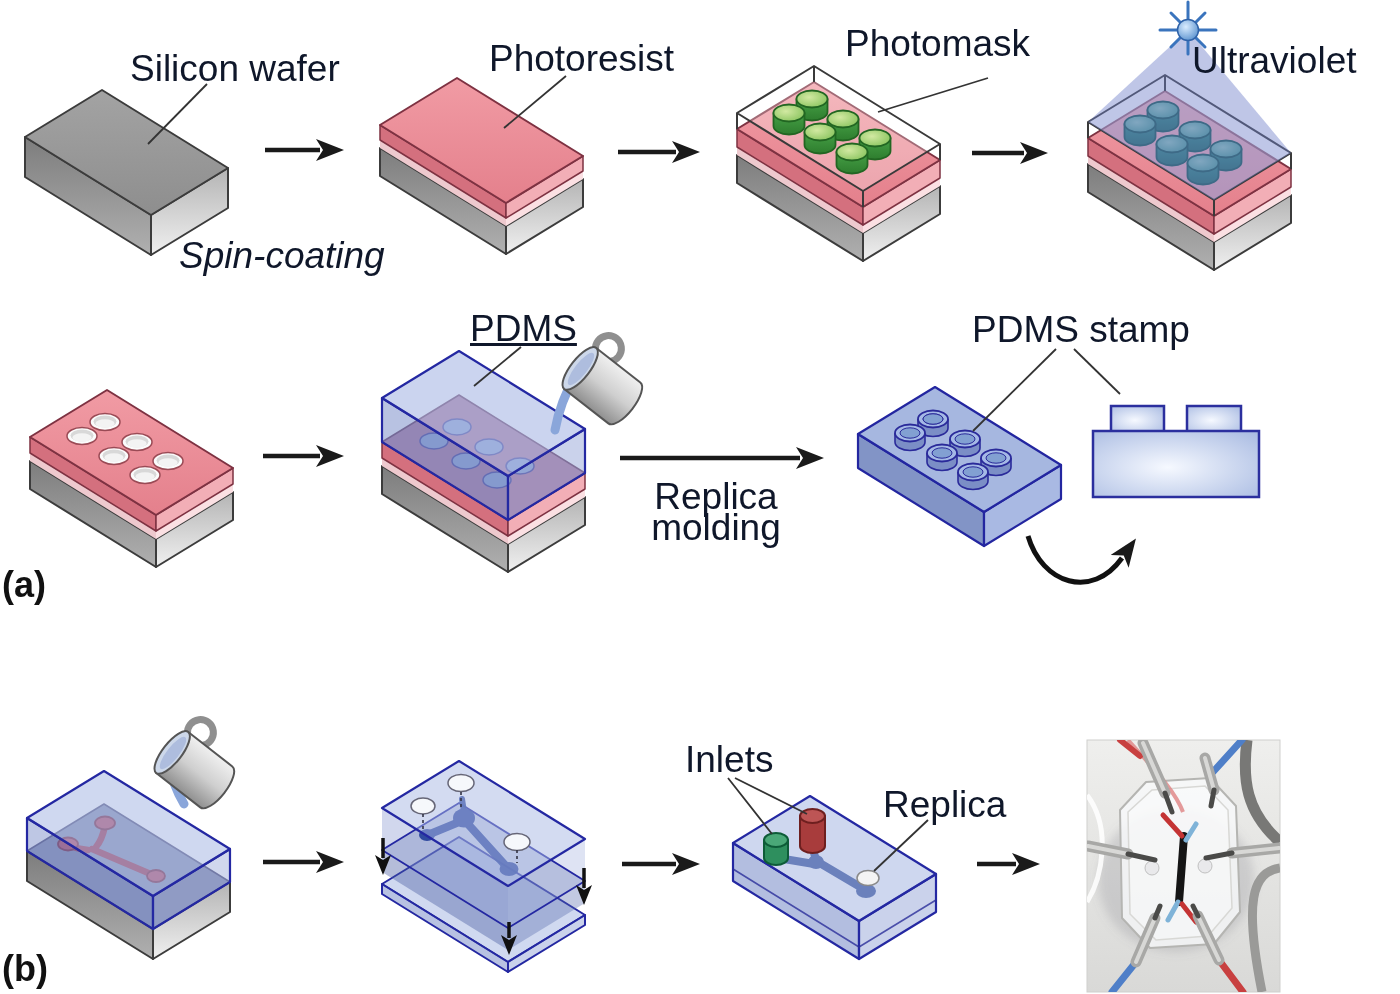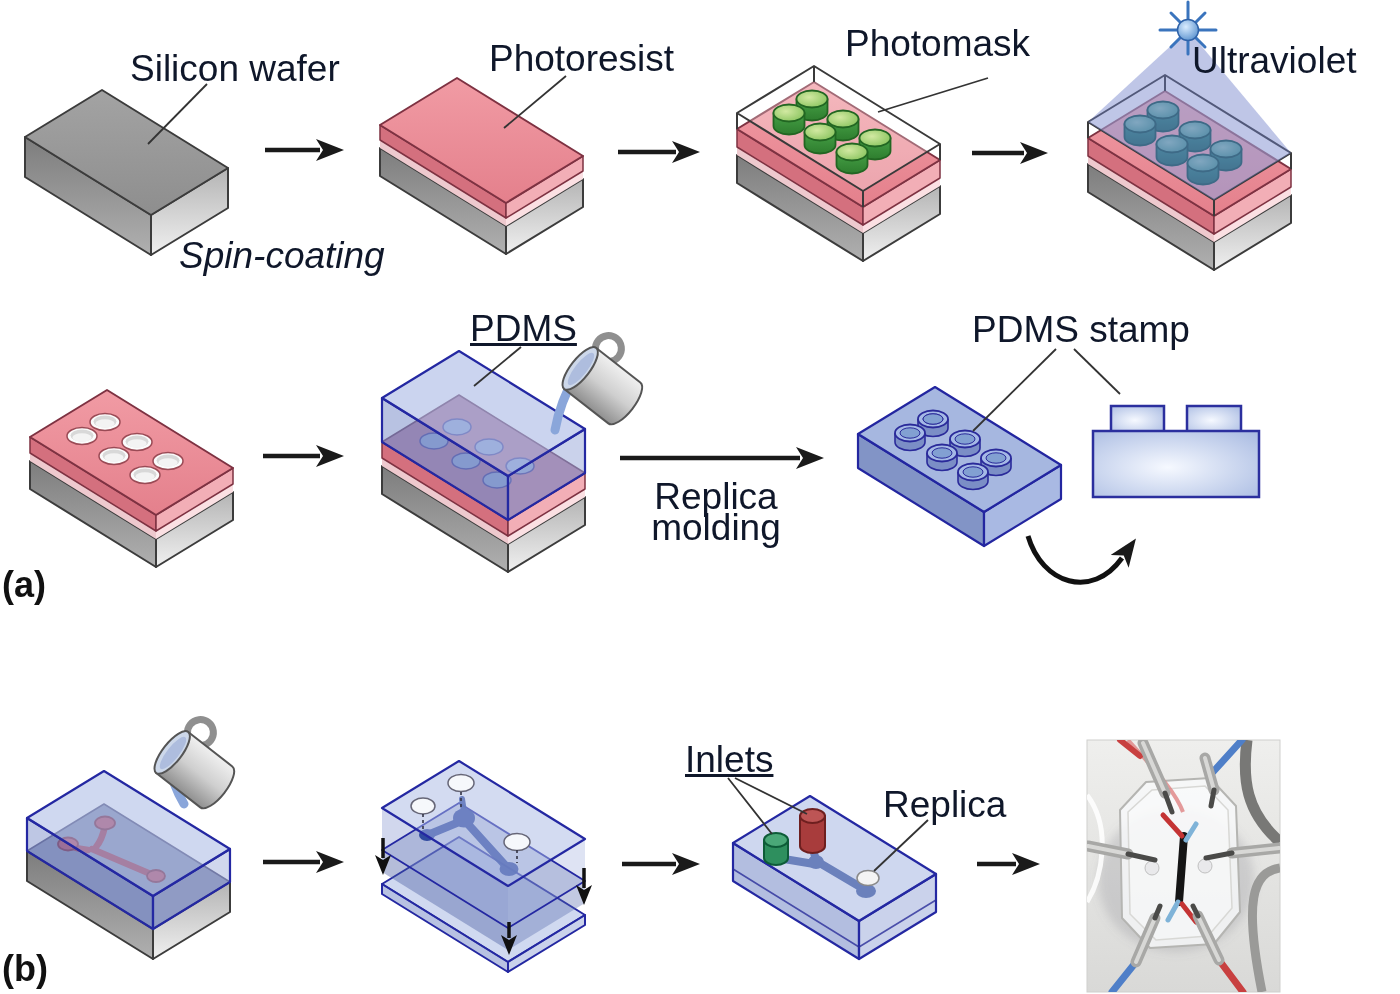--- a/index.html
+++ b/index.html
@@ -416,18 +416,18 @@
 <div class="lbl" style="left:179px;top:240px;font-style:italic;">Spin-coating</div>
 <div class="lbl" style="left:489px;top:43px;">Photoresist</div>
 <div class="lbl" style="left:845px;top:28px;">Photomask</div>
 <div class="lbl" style="left:1192px;top:45px;">Ultraviolet</div>
 <div class="lbl" style="left:470px;top:313px;text-decoration:underline;">PDMS</div>
 <div class="lbl center" style="left:630px;top:481px;width:172px;">
   <div>Replica</div>
   <div>molding</div>
 </div>
 <div class="lbl" style="left:972px;top:314px;text-align:right;">PDMS stamp</div>
-<div class="lbl" style="left:685px;top:744px;text-decoration:underline;">Inlets</div>
+<div class="lbl" style="left:685px;top:744px;">Inlets</div>
 <div class="lbl" style="left:883px;top:789px;">Replica</div>
 <div class="panel-letter" style="left:2px;top:564px;">(a)</div>
 <div class="panel-letter" style="left:2px;top:948px;">(b)</div>
 
 </div>
 
 </body></html>

